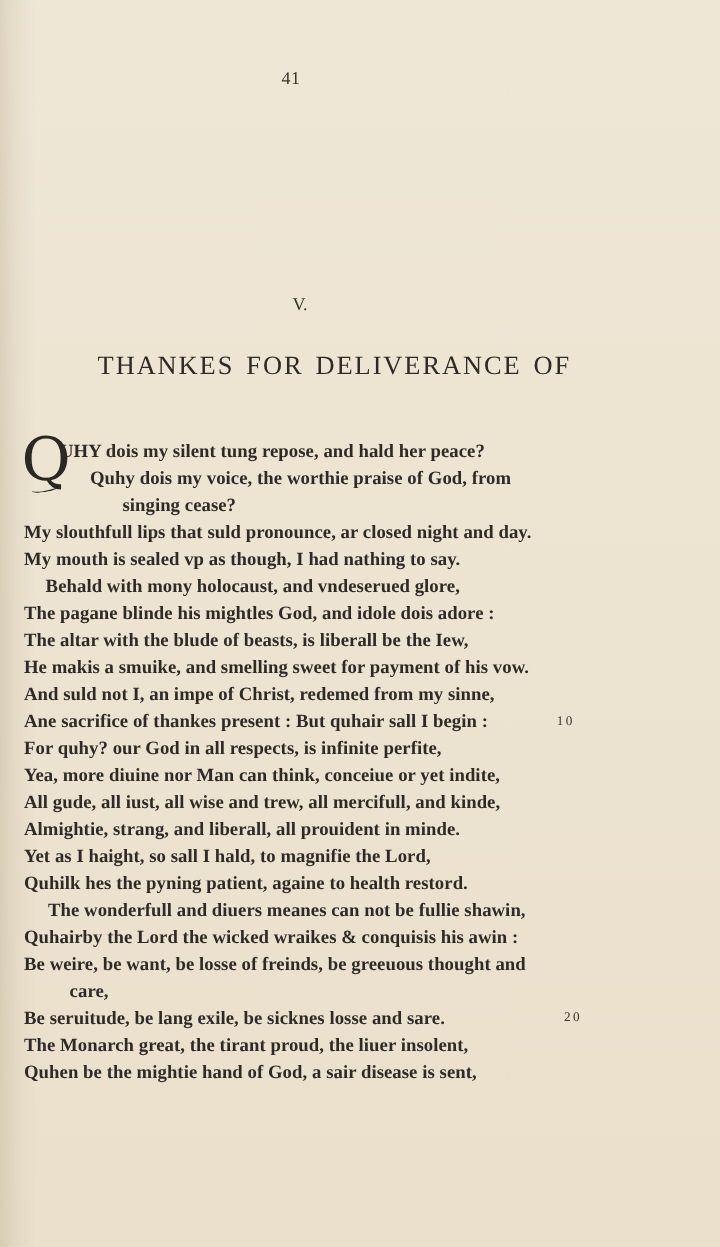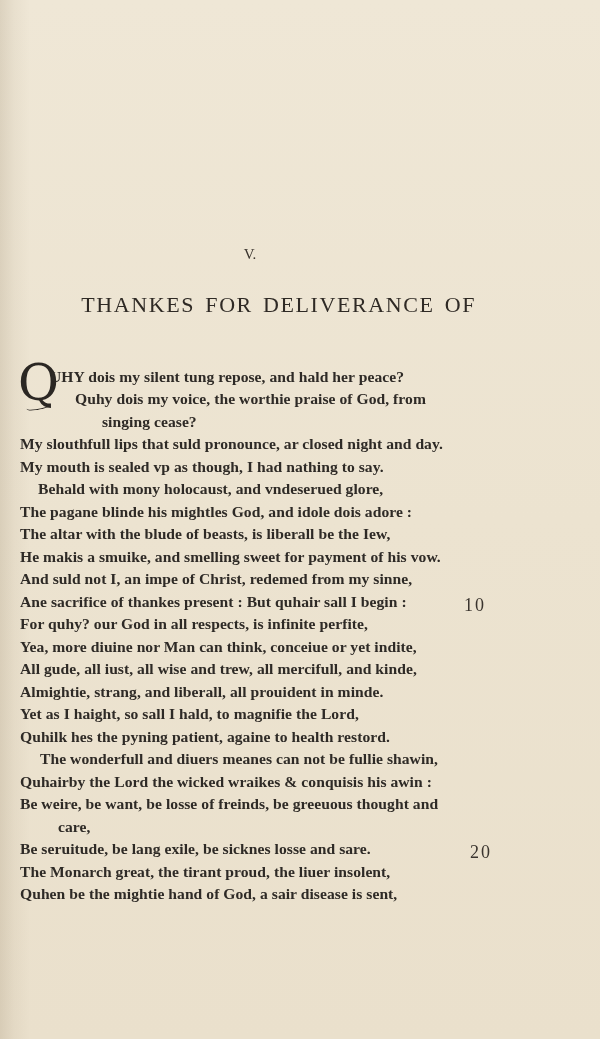--- a/index.html
+++ b/index.html
@@ -64,21 +64,21 @@
       position: absolute;
       font-size: 15.6px;
       line-height: 20px;
       white-space: nowrap;
       color: #2e2a26;
       letter-spacing: 0.05px;
       font-weight: bold;
     }
     .lineno {
       position: absolute;
-      font-size: 18px;
+      font-size: 11px;
       letter-spacing: 2px;
       color: #3a342e;
     }
     .dropcap {
       position: absolute;
       left: 18px;
       top: 358px;
       font-size: 50px;
       line-height: 50px;
       color: #2b2723;
@@ -94,20 +94,21 @@
       border-bottom: 1.5px solid #2b2723;
       border-radius: 0 0 60% 40%;
       transform: rotate(-8deg);
     }
   </style>
 </head>
 <body>
 
 <div class="page">
 
+  <div class="page-number">41</div>
 
   <div class="section-number">V.</div>
 
   <div class="title l1">THANKES FOR DELIVERANCE OF</div>
 
   <div class="dropcap">Q</div>
   <div class="dropcap-tail"></div>
 
   <div class="verse" id="verse">
       <div class="line" style="left: 50px; top: 367px;">UHY dois my silent tung repose, and hald her peace?</div>

